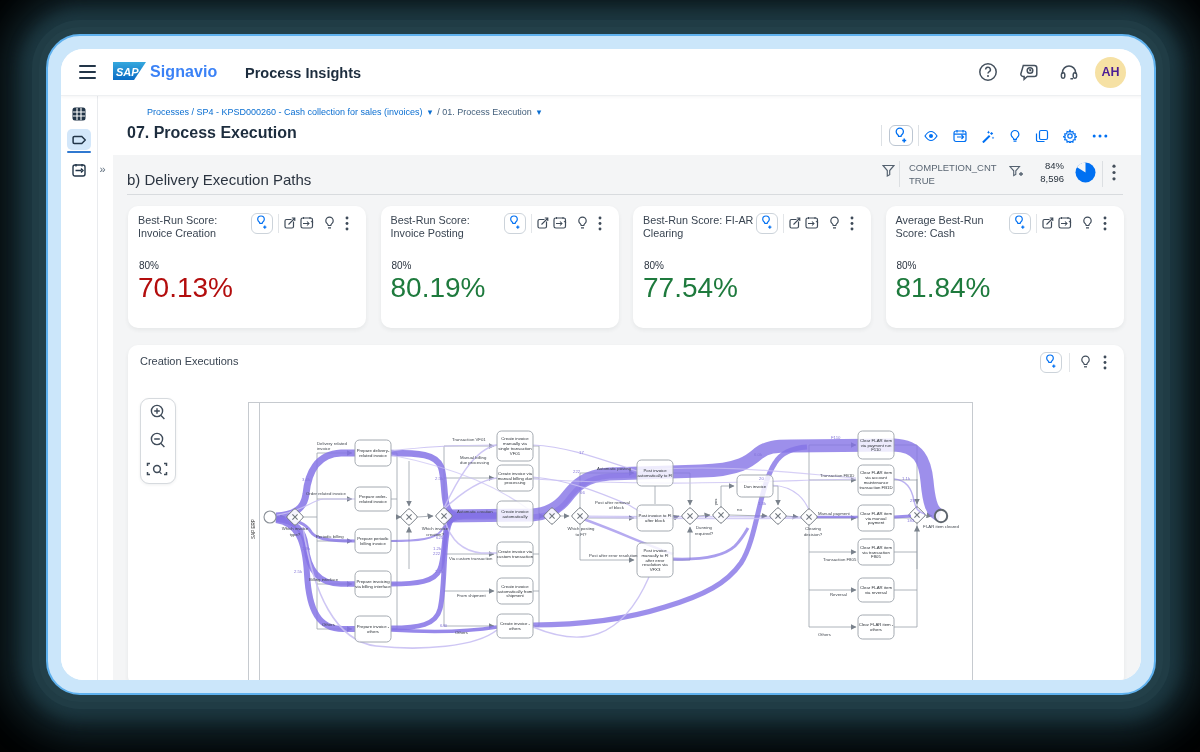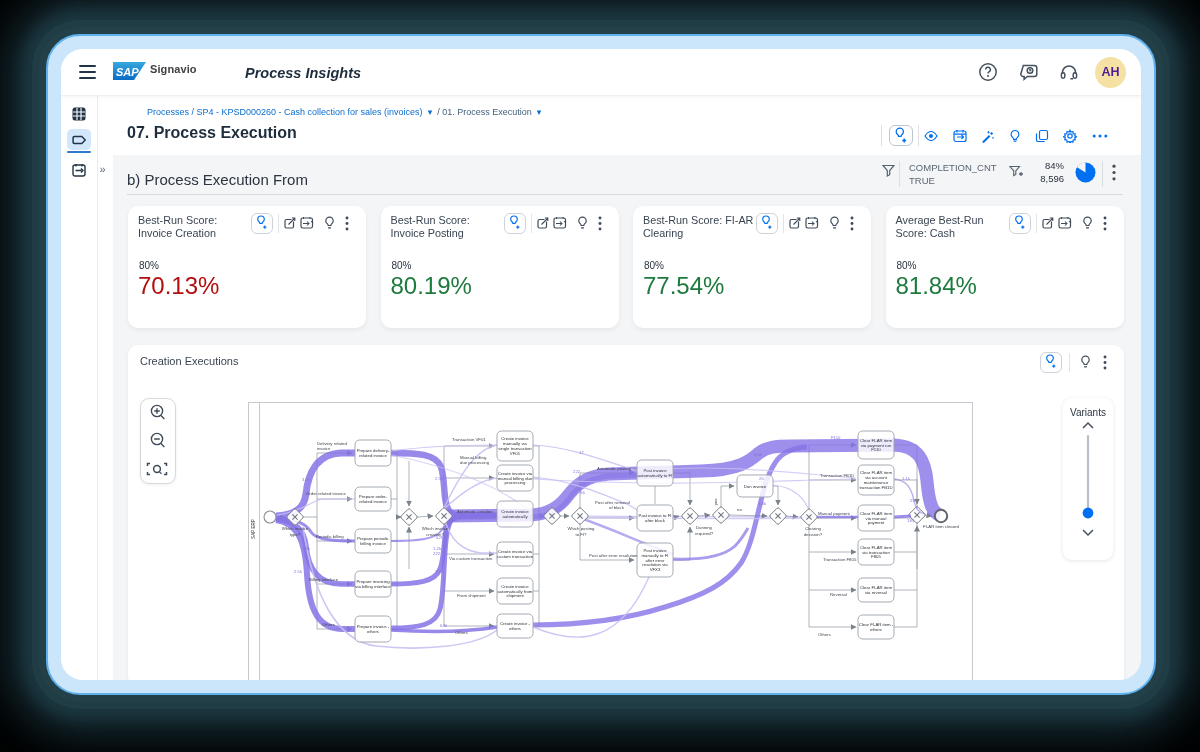--- a/index.html
+++ b/index.html
@@ -5,22 +5,22 @@
 html,body{margin:0;padding:0;background:#000;width:1200px;height:752px;overflow:hidden;}
 *{box-sizing:border-box;}
 body{font-family:"Liberation Sans",sans-serif;}
 .frame{position:absolute;left:46px;top:34px;width:1110px;height:661px;background:#cbe6fa;border:2px solid #5fb1ee;border-radius:34px;box-shadow:0 0 0 7px #234049,0 0 0 14px #203c45,0 0 14px 24px #1c3740,0 0 32px 40px rgba(22,43,51,.85),0 0 64px 56px rgba(13,27,33,.5);}
 .content{position:absolute;left:13px;top:13px;width:1080px;height:631px;background:#fff;border-radius:22px;overflow:hidden;}
 
 .header{position:absolute;left:0;top:0;width:1124px;height:47px;background:#fff;border-bottom:1px solid #eef0f2;box-shadow:0 1px 3px rgba(30,40,50,.05);z-index:5;}
 .burger{position:absolute;left:18px;top:16px;width:17px;height:15px;}
 .burger i{position:absolute;left:0;width:17px;height:2.4px;background:#223548;border-radius:1px;}
 .saplogo{position:absolute;left:52px;top:13px;width:33px;height:18px;}
-.signavio{position:absolute;left:89px;top:14px;font-size:11px;font-weight:bold;color:#404040;letter-spacing:.1px;}
-.ptitle{position:absolute;left:184px;top:16px;font-size:14.5px;font-weight:bold;color:#1d2d3e;font-style:italic;}
+.signavio{position:absolute;left:89px;top:14px;font-size:16px;font-weight:bold;color:#3b82f6;letter-spacing:.1px;}
+.ptitle{position:absolute;left:184px;top:16px;font-size:14.5px;font-weight:bold;color:#1d2d3e;}
 .hicon{position:absolute;top:12px;width:22px;height:22px;color:#45515e;}
 .avatar{position:absolute;left:1034px;top:8px;width:31px;height:31px;border-radius:50%;background:#f6e1a4;color:#4c1d95;font-size:12.5px;font-weight:bold;text-align:center;line-height:31px;}
 
 .sidebar{position:absolute;left:0;top:47px;width:37px;height:584px;background:#fff;border-right:1px solid #e9ebee;z-index:4;}
 .rail{position:absolute;left:37px;top:47px;width:15px;height:584px;background:#fff;z-index:3;}
 .sel{position:absolute;left:6px;top:33px;width:24px;height:21px;background:#d3e7fa;border-radius:5px;}
 .selbar{position:absolute;left:6px;top:54.5px;width:24px;height:2.6px;background:#3079d0;border-radius:2px;}
 .sicon{position:absolute;left:11px;width:14px;height:14px;color:#223548;}
 .chev2{position:absolute;left:38.5px;top:114px;font-size:11px;color:#5b6b7b;letter-spacing:-1px;z-index:7;}
 
@@ -40,21 +40,21 @@
 .fsep{position:absolute;top:6px;width:1px;height:26px;background:#dcdfe2;}
 .ftext{position:absolute;left:796px;top:6px;font-size:9.5px;color:#5a6673;line-height:13px;}
 .fnum{position:absolute;left:906px;top:4px;width:45px;text-align:right;font-size:9.5px;color:#27313c;line-height:13px;}
 
 .card{position:absolute;top:51px;width:238px;height:122px;background:#fff;border-radius:10px;box-shadow:0 2px 4px rgba(40,50,60,.07);}
 .ct{position:absolute;left:10px;top:7.5px;font-size:10.8px;color:#3a4552;line-height:13.5px;}
 .cbtn{position:absolute;left:123px;top:7px;width:22px;height:21px;border:1px solid #ccd3da;border-radius:6px;background:#fff;}
 .csep{position:absolute;left:150px;top:8px;width:1px;height:19px;background:#e2e5e8;}
 .cicon{position:absolute;top:10px;width:13px;height:14px;color:#3f4b59;}
 .cbase{position:absolute;left:11px;top:54px;font-size:10px;color:#2b3440;}
-.cval{position:absolute;left:10px;top:66px;font-size:24px;letter-spacing:0;}
+.cval{position:absolute;left:10px;top:66px;font-size:28px;letter-spacing:0;}
 .red{color:#b30d0d;}
 .green{color:#1e7a3d;}
 
 .pcard{position:absolute;left:15px;top:190px;width:996px;height:341px;background:#fff;border-radius:10px;box-shadow:0 2px 4px rgba(40,50,60,.07);}
 .ptext{position:absolute;left:12px;top:10px;font-size:11px;color:#3a4552;}
 .zoombox{position:absolute;left:12px;top:53px;width:36px;height:86px;background:#fff;border:1px solid #d6dade;border-radius:9px;box-shadow:0 1px 3px rgba(40,50,60,.08);}
 .vpanel{position:absolute;left:935px;top:53px;width:50px;height:162px;background:#fff;border-radius:9px;box-shadow:0 1px 4px rgba(40,50,60,.12);}
 </style>
 </head>
 <body>
@@ -166,21 +166,21 @@
             <path d="M7 1.2 l.9 1.9 2-.6 .3 2.1 2.1.3 -.6 2 1.9.9 -1.9.9 .6 2 -2.1.3 -.3 2.1 -2-.6 -.9 1.9 -.9-1.9 -2 .6 -.3-2.1 -2.1-.3 .6-2 -1.9-.9 1.9-.9 -.6-2 2.1-.3 .3-2.1 2 .6 z"></path>
           </svg></div>
     <div class="ticon" style="left:979px"><svg width="16" height="14" viewBox="0 0 16 14" fill="#0070f2">
             <circle cx="2.2" cy="7" r="1.5"></circle>
             <circle cx="8" cy="7" r="1.5"></circle>
             <circle cx="13.8" cy="7" r="1.5"></circle>
           </svg></div>
   </div>
 
   <div class="main">
-    <div class="bhead">b) Process Execution From</div>
+    <div class="bhead">b) Delivery Execution Paths</div>
     <div class="brule"></div>
     <div class="fbar-icon" style="left:769px;top:8px"><svg width="13" height="13" viewBox="0 0 13 13" fill="none" stroke="#556270" stroke-width="1.2">
             <path d="M1 1.5 h11 l-4.3 5 v4.2 l-2.4 1.3 v-5.5 z"></path>
           </svg></div>
     <div class="fsep" style="left:786px"></div>
     <div class="ftext">COMPLETION_CNT<br>TRUE</div>
     <div class="fbar-icon" style="left:896px;top:9px"><svg width="15" height="13" viewBox="0 0 15 13" fill="none" stroke="#556270" stroke-width="1.1">
             <path d="M1 1.5 h9.5 l-3.7 4.3 v3.6 l-2.1 1.1 v-4.7 z"></path>
             <path d="M12 7 v4 M10 9 h4" stroke-width="1.3"></path>
           </svg></div>
@@ -331,29 +331,20 @@
           <circle cx="16" cy="40" r="5.6"></circle>
               <path d="M20 44.5 l3.4 3.4 M13.2 40 h5.6"></path>
           <g stroke-width="1.5">
                 <path d="M9 64.5 h-2.5 v2.5 M23 64.5 h2.5 v2.5 M9 75.5 h-2.5 v-2.5 M23 75.5 h2.5 v-2.5"></path>
                 <circle cx="16" cy="70" r="3.4"></circle>
                 <path d="M18.5 72.8 l2 2" stroke-width="1.2"></path>
               </g>
         </svg>
       </div>
 
-      <div class="vpanel">
-        <div style="position:absolute;left:0;top:9px;width:50px;text-align:center;font-size:10px;color:#2b3440;">Variants</div>
-        <svg style="position:absolute;left:0;top:22px" width="50" height="140" viewBox="0 0 50 140" fill="none">
-          <path d="M20 8 l5 -5 5 5" stroke="#45515e" stroke-width="1.5"></path>
-          <line x1="25" y1="16" x2="25" y2="90" stroke="#b9bfc6" stroke-width="2.2" stroke-linecap="round"></line>
-          <circle cx="25" cy="93" r="5.4" fill="#0070f2"></circle>
-          <path d="M20 110 l5 5 5 -5" stroke="#45515e" stroke-width="1.5"></path>
-        </svg>
-      </div>
 
       <svg style="position:absolute;left:120px;top:57px" width="725" height="284" viewBox="187 353 725 284" font-family="Liberation Sans,sans-serif">
             <rect x="187.5" y="353.5" width="724" height="300" fill="#fff" stroke="#c6cacf" stroke-width="1"></rect>
         <line x1="198.5" y1="353.5" x2="198.5" y2="653" stroke="#c6cacf" stroke-width="1"></line>
         <text x="194" y="480" font-size="4.6" fill="#333" transform="rotate(-90 194 480)" text-anchor="middle">SAP ERP</text>
         <defs>
               <marker id="ar" markerWidth="7" markerHeight="6" refX="5.5" refY="3" orient="auto" markerUnits="userSpaceOnUse">
                 <path d="M0 0 L6 3 L0 6 z" fill="#7a828c"></path>
               </marker>
             </defs>

